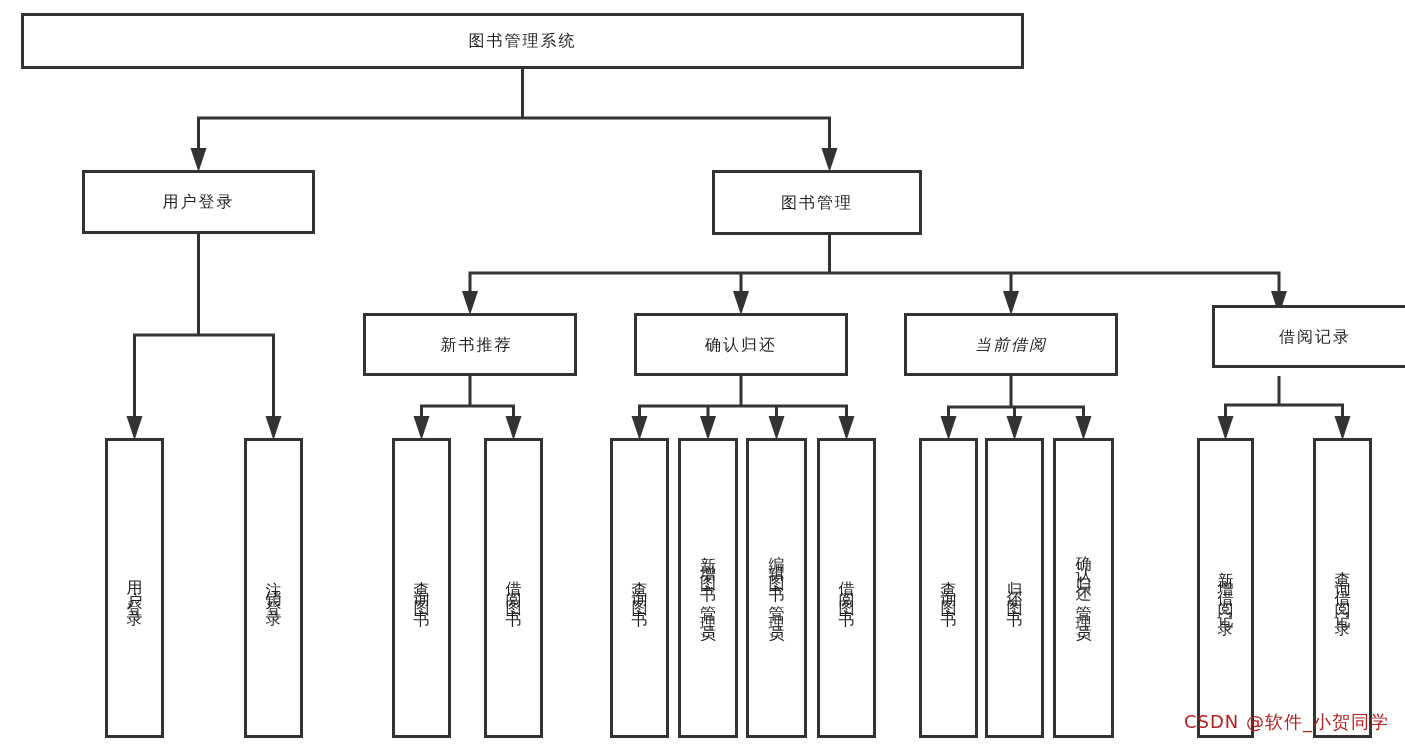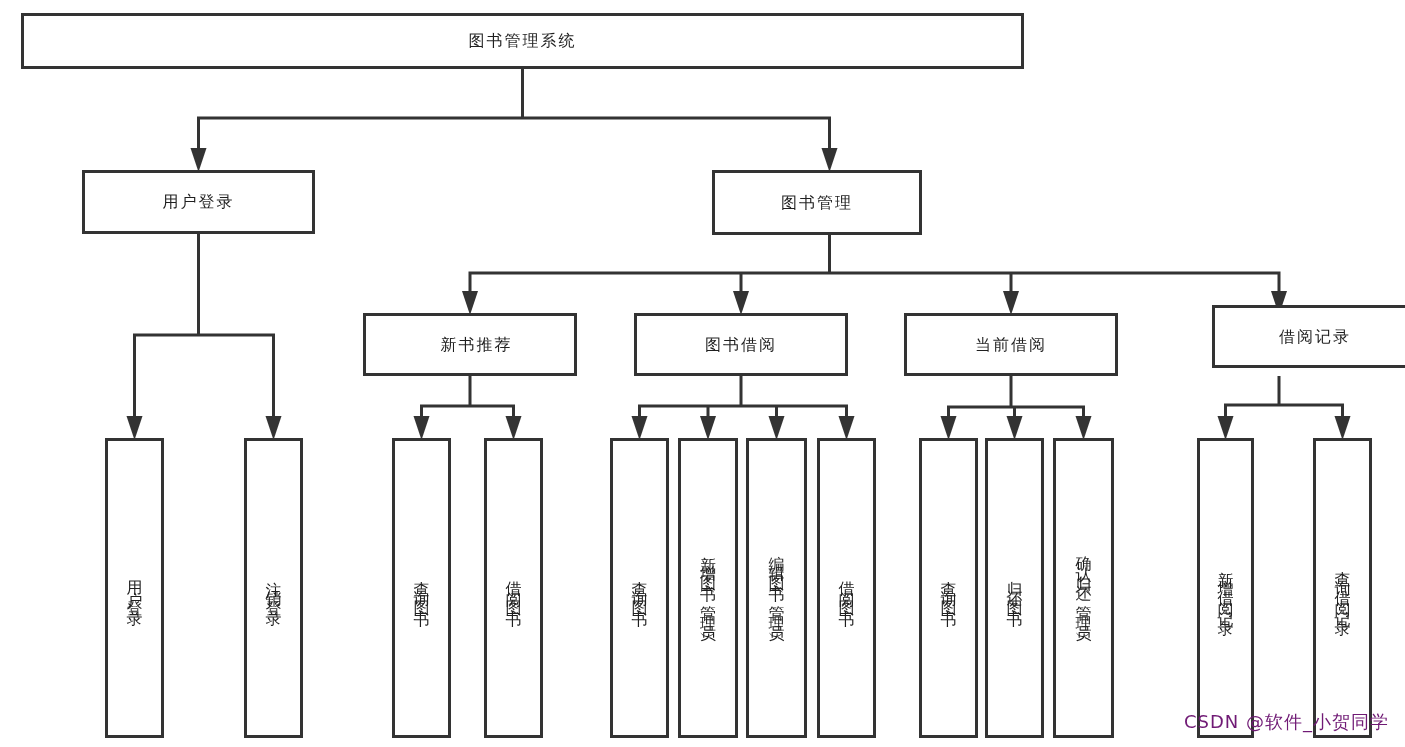--- a/index.html
+++ b/index.html
@@ -91,23 +91,23 @@
       <div class="node" style="left: 82px; top: 170px; width: 233px; height: 64px;">
         <span class="node-label">用户登录</span>
       </div>
       <div class="node" style="left: 712px; top: 170px; width: 210px; height: 65px;">
         <span class="node-label">图书管理</span>
       </div>
       <div class="node" style="left: 363px; top: 313px; width: 214px; height: 63px; padding-left: 13px;">
         <span class="node-label">新书推荐</span>
       </div>
       <div class="node" style="left: 634px; top: 313px; width: 214px; height: 63px;">
-        <span class="node-label">图书借阅</span>
+        <span class="node-label">确认归还</span>
       </div>
-      <div class="node" style="left: 904px; top: 313px; width: 214px; height: 63px;">
+      <div class="node" style="left: 904px; top: 313px; width: 214px; height: 63px; font-style: italic;">
         <span class="node-label">当前借阅</span>
       </div>
       <div class="node" style="left: 1172px; top: 305px; width: 206px; height: 63px; margin-left: 40px;">
         <span class="node-label">借阅记录</span>
       </div>
       <div class="node vertical" style="left: 105px; top: 438px; width: 59px; height: 300px;">
         <span class="node-label">用户登录</span>
       </div>
       <div class="node vertical" style="left: 244px; top: 438px; width: 59px; height: 300px;">
         <span class="node-label">注销登录</span>
@@ -139,14 +139,14 @@
       <div class="node vertical" style="left: 1053px; top: 438px; width: 61px; height: 300px;">
         <span class="node-label">确认归还（管理员）</span>
       </div>
       <div class="node vertical" style="left: 1197px; top: 438px; width: 57px; height: 300px;">
         <span class="node-label">新增借阅记录</span>
       </div>
       <div class="node vertical" style="left: 1313px; top: 438px; width: 59px; height: 300px;">
         <span class="node-label">查询借阅记录</span>
       </div>
     </div>
-  <div id="watermark" style="color: #701a75;">CSDN @软件_小贺同学</div>
+  <div id="watermark" style="color: #b91c1c;">CSDN @软件_小贺同学</div>
 </div>
 
 </body></html>

